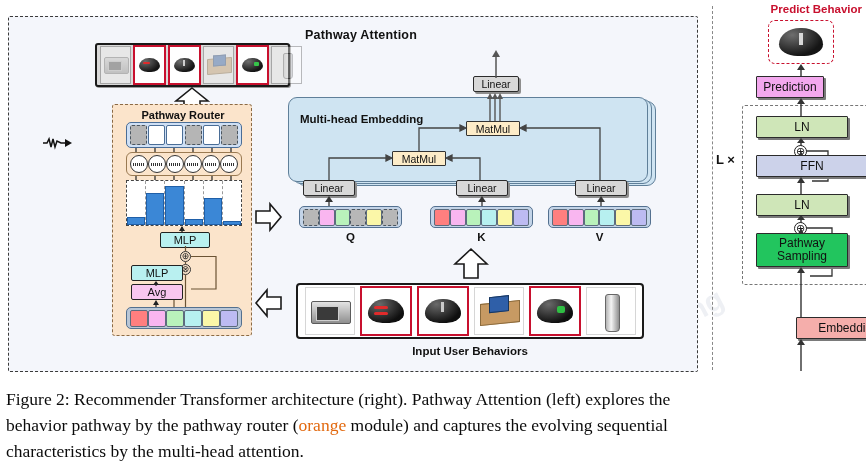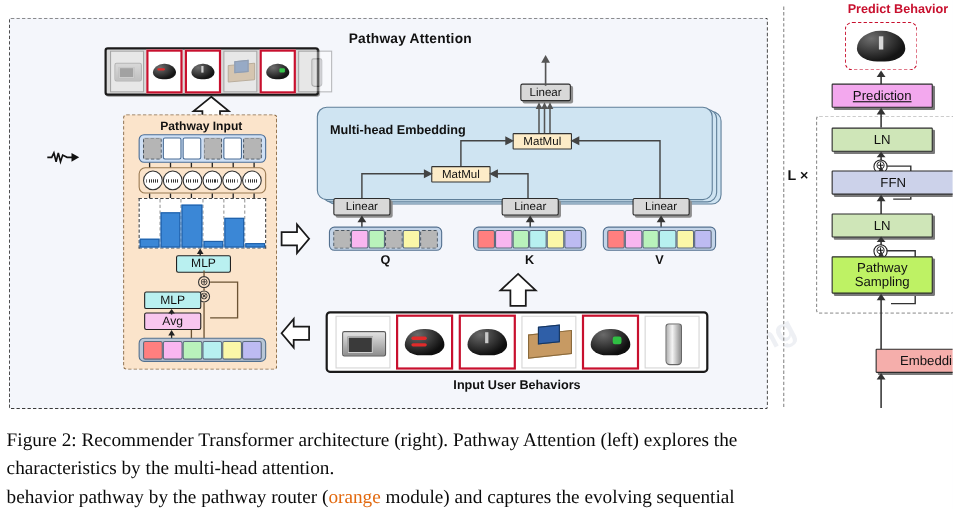--- a/index.html
+++ b/index.html
@@ -3,21 +3,21 @@
 <meta charset="utf-8">
 <style>
   html,body{margin:0;padding:0;background:#fff;}
   body{width:866px;height:466px;position:relative;font-family:"Liberation Sans",sans-serif;overflow:hidden;}
   #fig{position:absolute;left:0;top:0;width:866px;height:466px;}
 
   .abs{position:absolute;box-sizing:border-box;}
 
   
   #left-panel{left:8px;top:16px;width:690px;height:356px;border:1.6px dashed #3a3a3a;background:#f4f6fb;border-radius:2px;}
-  #pathway-attention-title{left:317px;top:28px;font-size:12.5px;font-weight:bold;color:#111;letter-spacing:.2px;}
+  #pathway-attention-title{left:305px;top:28px;font-size:12.5px;font-weight:bold;color:#111;letter-spacing:.2px;}
 
   
   #out-strip{left:95px;top:43px;width:195px;height:44px;background:#d9d9d9;border:2px solid #1a1a1a;border-radius:3px;
              display:flex;align-items:center;padding:0 3px;gap:2px;box-shadow:1px 1px 0 #999;}
   .thumb{width:29px;height:36px;background:#fff;border:1.5px solid #555;position:relative;overflow:hidden;flex:0 0 auto;}
   .thumb.sel{border:2px solid #c8102e;}
   .thumb.fade{opacity:.38;}
 
   
   .p-oven{position:absolute;left:3px;top:10px;width:23px;height:15px;background:linear-gradient(#d8d8d8,#9a9a9a);border:1px solid #777;border-radius:2px;}
@@ -111,25 +111,25 @@
 
   
   #divider{left:712px;top:6px;width:0;height:364px;border-left:1.4px dashed #888;}
   #predict-title{left:742px;top:3px;width:120px;text-align:right;font-size:11.5px;font-weight:bold;color:#c8102e;}
   #pred-box{left:768px;top:20px;width:66px;height:44px;border:1.8px dashed #c8102e;border-radius:7px;background:#fff;}
   #pred-box .p-mouse{width:44px;height:28px;margin-left:-22px;margin-top:-14px;}
   #pred-box .p-mouse:after{content:"";position:absolute;left:20px;top:5px;width:4px;height:12px;background:#d8d8d8;}
 
   .rbox{position:absolute;border:1.5px solid #2b2b2b;font-size:12px;color:#111;text-align:center;
         display:flex;align-items:center;justify-content:center;border-radius:1px;box-shadow:2px 2px 0 #7a7a7a;}
-  #r-prediction{left:756px;top:76px;width:92px;height:22px;background:#f3a8ee;text-decoration:underline;}
+  #r-prediction{left:756px;top:76px;width:68px;height:22px;background:#f3a8ee;}
   #r-ln1{left:756px;top:116px;width:92px;height:22px;background:#cfe6b8;}
   #r-ffn{left:756px;top:155px;width:112px;height:22px;background:#ccd2ea;}
   #r-ln2{left:756px;top:194px;width:92px;height:22px;background:#cfe6b8;}
-  #r-pathway{left:756px;top:233px;width:92px;height:34px;background:#bef264;line-height:13px;}
+  #r-pathway{left:756px;top:233px;width:92px;height:34px;background:#22c55e;line-height:13px;}
   #r-embedding{left:756px;top:317px;width:105px;height:22px;background:#f5aeab;margin-left:40px;}
   #r-dashed{left:742px;top:105px;width:126px;height:180px;border:1.4px dashed #777;border-radius:3px;}
   #l-times{left:716px;top:152px;font-size:13px;font-weight:bold;color:#111;}
   .rop{position:absolute;width:13px;height:13px;border-radius:50%;border:1.3px solid #222;background:#fff;
        font-size:11px;line-height:11px;text-align:center;color:#111;}
 
   
   #caption{left:0;top:382px;width:850px;padding:4px 6px 0 6px;font-family:"Liberation Serif",serif;
            font-size:17.5px;line-height:26px;color:#0b0b0b;}
   #caption .orange{color:#e2690f;}
@@ -175,21 +175,21 @@
   <svg class="glyph" style="left:170px;top:88px;" width="44" height="18">
     <polygon points="22,0 38,13 30,13 30,18 14,18 14,13 6,13" fill="#fff" stroke="#1a1a1a" stroke-width="1.6"></polygon>
   </svg>
 
   <svg class="glyph" style="left:42px;top:136px;" width="30" height="12">
     <path d="M1,7 L5,7 L7,3 L9,11 L11,3 L13,11 L15,5 L19,7 L24,7" fill="none" stroke="#111" stroke-width="1.5"></path>
     <polygon points="23,3 30,7 23,11" fill="#111"></polygon>
   </svg>
 
   <div class="abs" id="pathway-router"></div>
-  <div class="abs" id="router-title">Pathway Input</div>
+  <div class="abs" id="router-title">Pathway Router</div>
 
   <div class="abs" id="router-mask">
     <span class="mcell off"></span>
     <span class="mcell"></span>
     <span class="mcell"></span>
     <span class="mcell off"></span>
     <span class="mcell"></span>
     <span class="mcell off"></span>
   </div>
 
@@ -477,17 +477,17 @@
       <polygon points="7,0 3,6 11,6" fill="#333"></polygon>
   </svg>
   <div class="abs rbox" id="r-embedding">Embedding</div>
   <svg class="glyph" style="left:794px;top:339px;" width="14" height="32">
     <line x1="7" y1="32" x2="7" y2="5" stroke="#333" stroke-width="1.4"></line>
       <polygon points="7,0 3,6 11,6" fill="#333"></polygon>
   </svg>
 
   <div class="abs" id="caption">
     <span id="cap-l1">Figure 2:  Recommender Transformer architecture (right).  Pathway Attention (left) explores the</span>
+    <span id="cap-l2"><span>behavior pathway by the pathway router (</span><span class="orange">orange</span><span> module) and captures the evolving sequential</span></span>
     <span id="cap-l3">characteristics by the multi-head attention.</span>
-    <span id="cap-l2"><span>behavior pathway by the pathway router (</span><span class="orange">orange</span><span> module) and captures the evolving sequential</span></span>
   </div>
 
 </div>
 
 </body></html>

